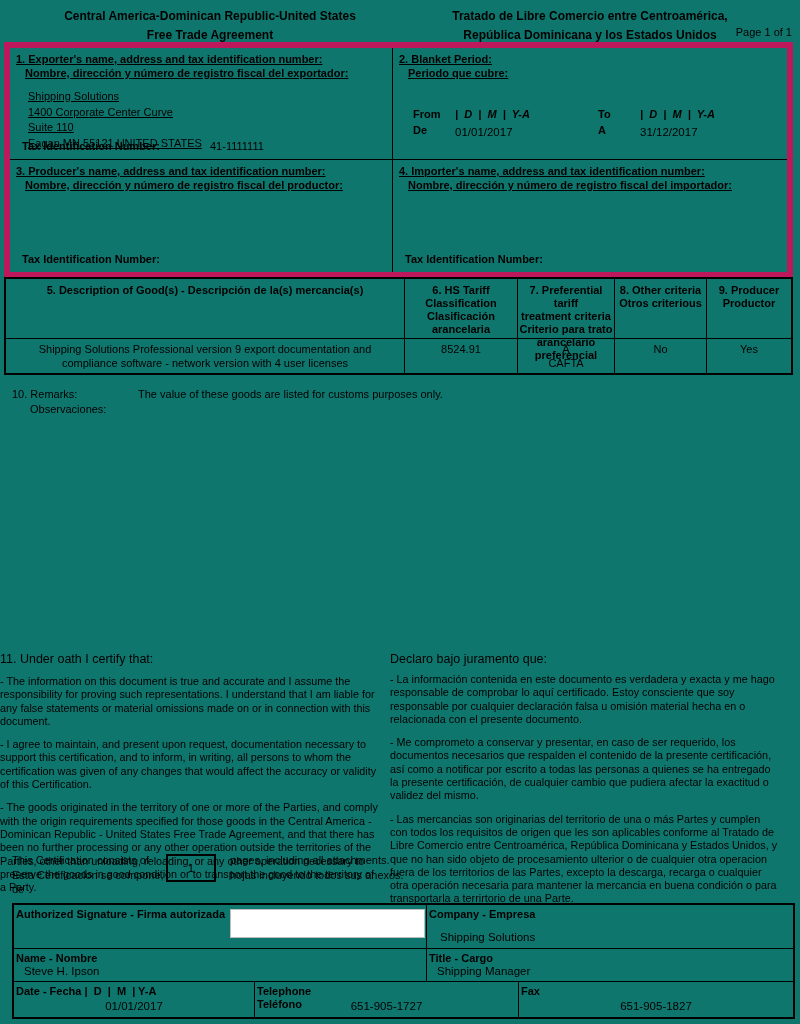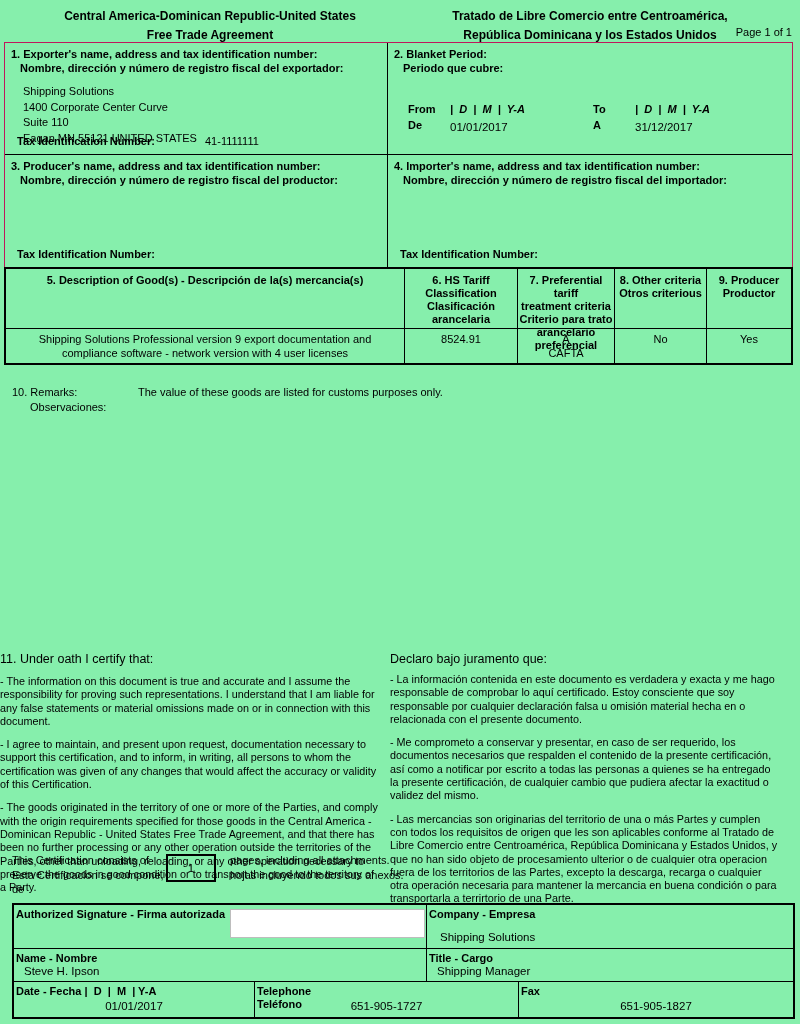--- a/index.html
+++ b/index.html
@@ -1,30 +1,30 @@
 <!DOCTYPE html>
 <html><head>
 <meta charset="utf-8">
 <style>
   * { margin:0; padding:0; box-sizing:border-box; }
   html,body { background:#ffffff; }
   .page {
-    position:relative; width:800px; height:1024px; background:#86efac;
+    position:relative; width:800px; height:1024px; background:#0f766e;
     font-family:"Liberation Sans", sans-serif; color:#000; overflow:hidden;
   }
   
   .hdr-left  { position:absolute; top:7px;  left:30px;  width:360px; text-align:center;
                font-weight:bold; font-size:12px; line-height:19px; }
   .hdr-right { position:absolute; top:7px;  left:415px; width:350px; text-align:center;
                font-weight:bold; font-size:12px; line-height:19px; }
   .page-num  { position:absolute; top:26px; right:8px; font-size:11px; }
 
   
   .form-main { position:absolute; top:42px; left:4px; width:789px; }
-  .box-top   { border:1px solid #be185d; }
+  .box-top   { border:6px solid #be185d;text-decoration:underline; }
   .form-row  { display:flex; height:112px; }
   .form-row.first { border-bottom:1px solid #000; }
   .cell-l { width:383px; border-right:1px solid #000; position:relative; padding:4px 6px; }
   .cell-r { flex:1; position:relative; padding:4px 6px; }
   .flabel    { font-size:11px; font-weight:bold; line-height:14px; }
   .flabel-es { font-size:11px; font-weight:bold; line-height:14px; margin-left:9px; }
   .addr { margin:9px 0 0 12px; font-size:11px; line-height:15.5px; }
   .taxline { position:absolute; left:12px; bottom:7px; width:95%; font-size:11px; }
   .taxline .tl { font-weight:bold; }
   .taxline .tv { position:absolute; left:188px; top:0; font-weight:normal; }
@@ -45,21 +45,21 @@
   .gc5 { width:399px; }
   .gc6 { width:113px; }
   .gc7 { width:97px; }
   .gc8 { width:92px; }
   .gc9 { flex:1; }
   .g-head .gc { font-weight:bold; text-align:center; line-height:13px; padding-top:5px; }
   .g-data .gc5 { padding:2px 6px; line-height:15px; text-align:left; }
   .g-data .gc  { text-align:center; padding-top:3px; line-height:14px; }
 
   
-  .remarks { display:flex; margin:20px 0 0 8px; font-size:11px; }
+  .remarks { display:flex; margin:12px 0 0 8px; font-size:11px; }
   .rm-labels { width:126px; line-height:15px; }
   .rm-es { margin-left:18px; }
   .rm-text { line-height:15px; }
 
   
   .certify { position:absolute; top:652px; left:0; width:779px; display:flex; }
   .cert-col-en { width:378px; }
   .cert-col-es { width:389px; margin-left:12px; }
   .cert-title { font-size:12.5px; margin-bottom:9px; }
   .cert-p { font-size:10.8px; line-height:13.3px; margin-bottom:10px; }

